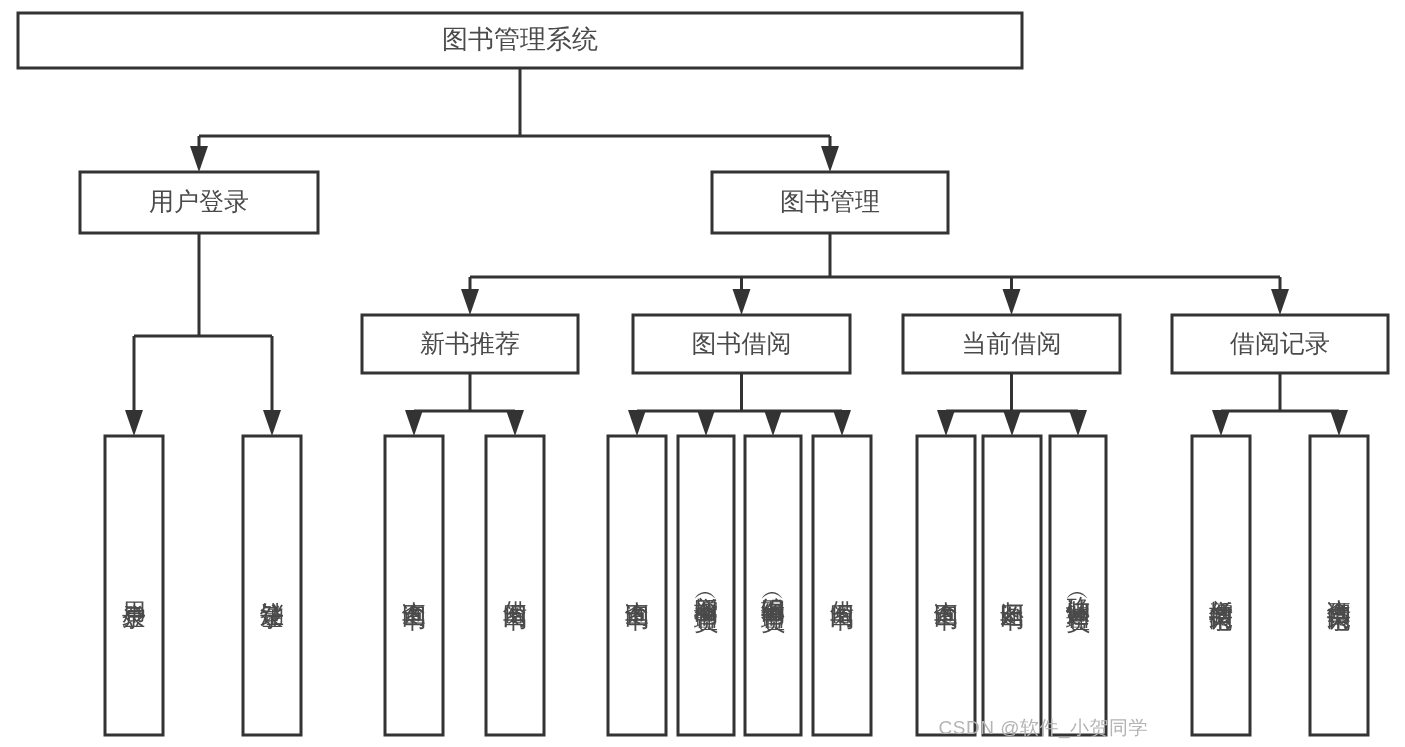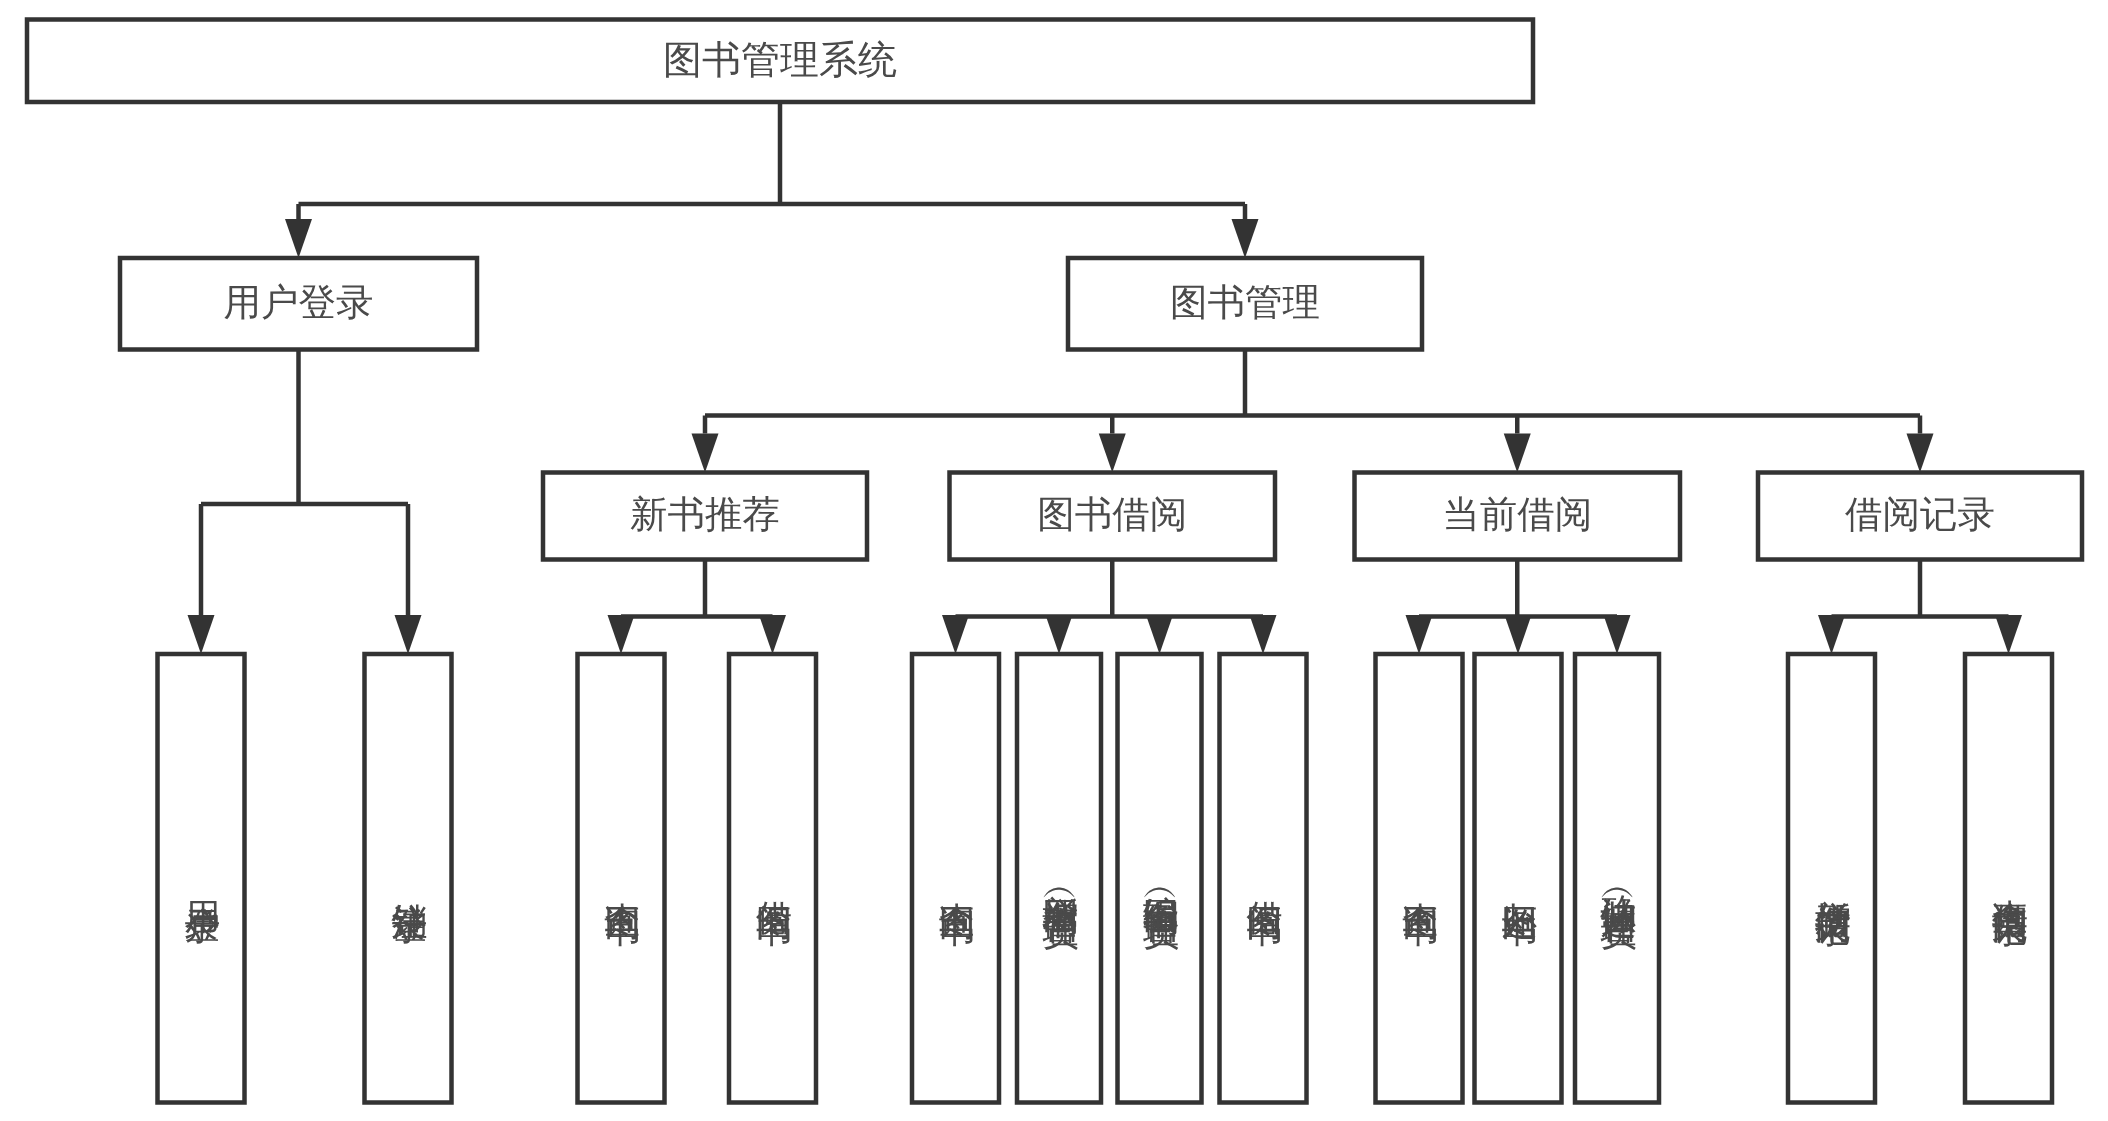--- a/index.html
+++ b/index.html
@@ -210,13 +210,14 @@
         <div class="vert-label">确认归还（管理员）</div>
       </div>
       <div class="vert-label-wrap" style="left: 1192px; top: 436px; width: 58px; height: 299px;">
         <div class="vert-label">新增借阅记录</div>
       </div>
       <div class="vert-label-wrap" style="left: 1310px; top: 436px; width: 58px; height: 299px;">
         <div class="vert-label">查询借阅记录</div>
       </div>
     </div>
 
+  <div class="watermark">CSDN @软件_小贺同学</div>
 </div>
 
 </body></html>

